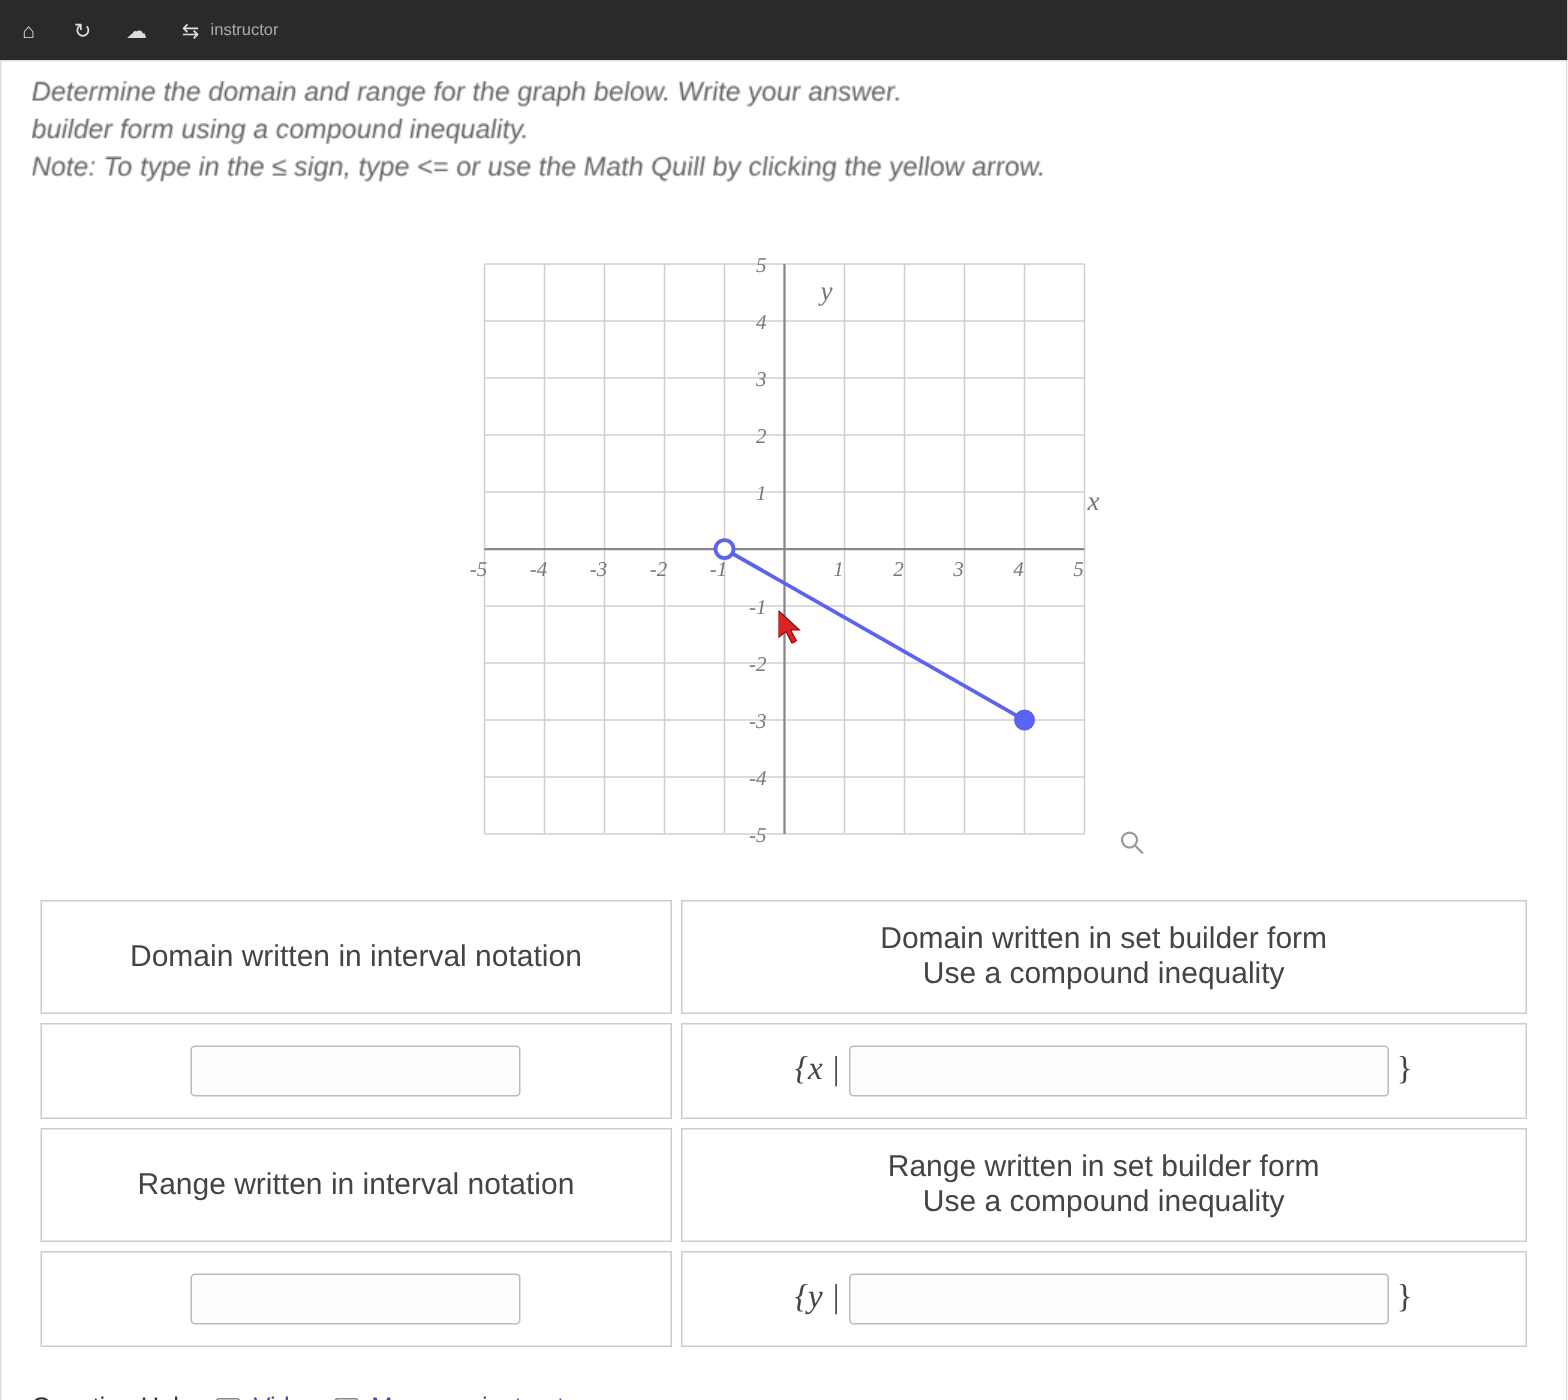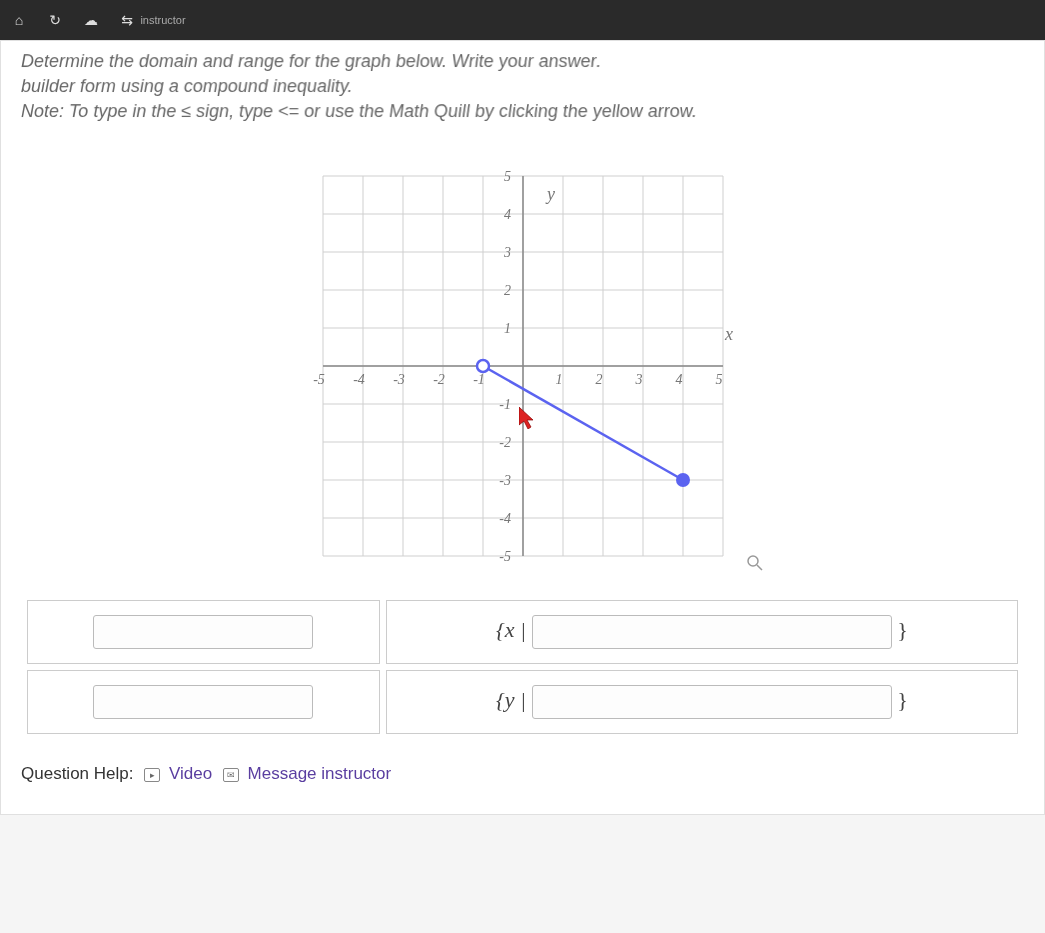--- a/index.html
+++ b/index.html
@@ -183,29 +183,43 @@
           <line x1="11" y1="11" x2="16" y2="16" stroke="#999" stroke-width="1.5"></line>
         </svg>
     </span>
     <svg width="18" height="22" style="position:absolute; left:50%; top:62%; transform:translate(-4px,-4px);">
       <polygon points="0,0 0,18 5,14 9,22 12,20 8,13 14,13" fill="#d22" stroke="#800" stroke-width="0.7"></polygon>
     </svg>
   </div>
 
   <table class="answer-table">
     <tbody>
+        <tr>
+      <th>Domain written in interval notation</th>
+      <th>
+        <span>Domain written in set builder form</span><br>
+        <span>Use a compound inequality</span>
+      </th>
+    </tr>
     <tr>
       <td>
         <span class="input small-input"></span>
       </td>
       <td>
         <span class="brace mathvar">{x |</span>
         <span class="input wide-input"></span>
         <span class="brace">}</span>
       </td>
+    </tr>
+    <tr>
+      <th>Range written in interval notation</th>
+      <th>
+        <span>Range written in set builder form</span><br>
+        <span>Use a compound inequality</span>
+      </th>
     </tr>
     <tr>
       <td>
         <span class="input small-input"></span>
       </td>
       <td>
         <span class="brace mathvar">{y |</span>
         <span class="input wide-input"></span>
         <span class="brace">}</span>
       </td>

